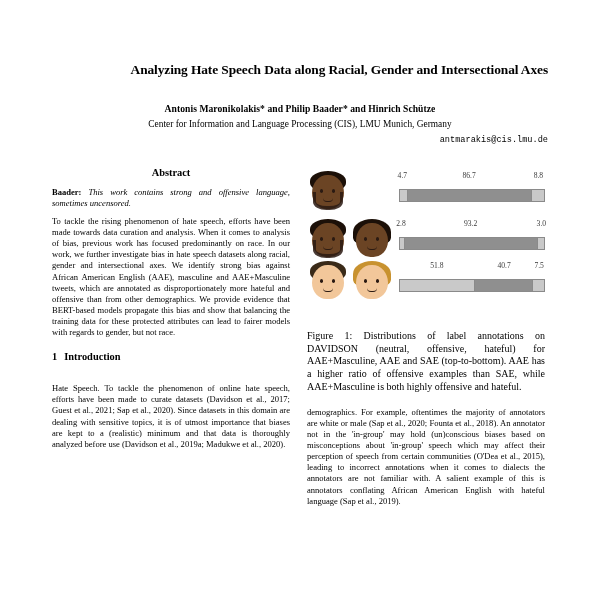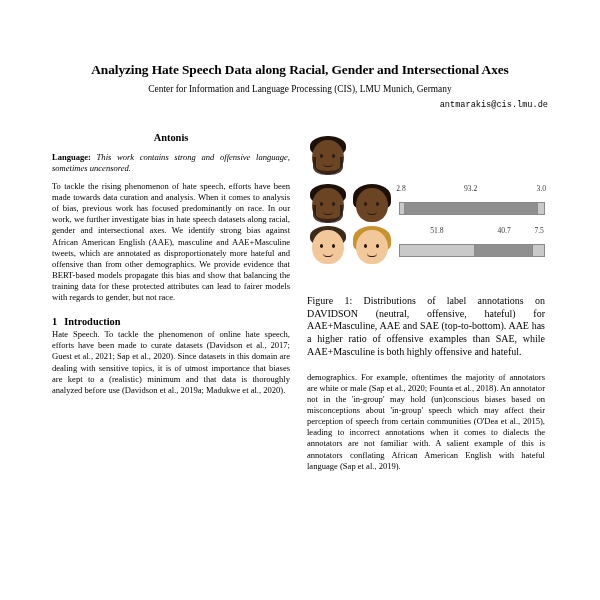--- a/index.html
+++ b/index.html
@@ -15,21 +15,21 @@
     overflow: hidden;
   }
   .page {
     position: relative;
     width: 600px;
     height: 600px;
     box-sizing: border-box;
     padding: 40px 52px 0 52px;
   }
   .title {
-    text-align: center;
+    text-align: right;
     font-size: 13.4px;
     font-weight: bold;
     line-height: 1.25;
     margin: 22px 0 0 0;
     letter-spacing: -0.1px;
   }
   .authors {
     text-align: center;
     font-size: 9.6px;
     font-weight: bold;
@@ -74,21 +74,21 @@
     font-size: 8.55px;
     line-height: 1.3;
     text-align: justify;
   }
   .warning b { font-weight: bold; }
   .warning i { }
   .sec-num-head {
     font-size: 10.4px;
     font-weight: bold;
     margin-top: 13px;
-    margin-bottom: 2px;
+    margin-bottom: 21px;
   }
   .sec-num-head .num { margin-right: 7px; }
   .para-lead {
     font-weight: normal;
   }
   
   .figure {
     width: 238px;
   }
   .fig-graphic {
@@ -207,30 +207,31 @@
   }
   .fig-caption .cap-lead { }
 </style>
 </head>
 <body>
 
 <div class="page">
 
   <h1 class="title">Analyzing Hate Speech Data along Racial, Gender and Intersectional Axes</h1>
 
+  <div class="authors">Antonis Maronikolakis*  and  Philip Baader*  and  Hinrich Schütze</div>
   <div class="affil">Center for Information and Language Processing (CIS), LMU Munich, Germany</div>
   <div class="email">antmarakis@cis.lmu.de</div>
 
   <div class="columns">
 
     <div class="col col-left">
-      <div class="sec-head-center">Antonis</div>
+      <div class="sec-head-center">Abstract</div>
 
       <div class="warning">
-        <b>Language:</b>
+        <b>Baader:</b>
         <i>This work contains strong and offensive language, sometimes uncensored.</i>
       </div>
 
       <p style="margin-top:7px;">To tackle the rising phenomenon of hate speech, efforts have been made towards data curation and analysis. When it comes to analysis of bias, previous work has focused predominantly on race. In our work, we further investigate bias in hate speech datasets along racial, gender and intersectional axes. We identify strong bias against African American English (AAE), masculine and AAE+Masculine tweets, which are annotated as disproportionately more hateful and offensive than from other demographics. We provide evidence that BERT-based models propagate this bias and show that balancing the training data for these protected attributes can lead to fairer models with regards to gender, but not race.</p>
 
       <div class="sec-num-head">
         <span class="num">1</span><span>Introduction</span>
       </div>
 
       <p><span class="para-lead">Hate Speech.</span> <span>To tackle the phenomenon of online hate speech, efforts have been made to curate datasets (Davidson et al., 2017; Guest et al., 2021; Sap et al., 2020). Since datasets in this domain are dealing with sensitive topics, it is of utmost importance that biases are kept to a (realistic) minimum and that data is thoroughly analyzed before use (Davidson et al., 2019a; Madukwe et al., 2020).</span></p>
@@ -243,20 +244,32 @@
 
           <div class="fig-row r1">
             <div class="faces">
               <div class="face">
                 <div class="hair" style="background:#1c1008;"></div>
                 <div class="head" style="background:#6b4424;"></div>
                 <div class="eye l"></div>
                   <div class="eye r"></div>
                 <div class="beard"></div>
                 <div class="mouth"></div>
+              </div>
+            </div>
+            <div class="bars">
+              <div class="bar-labels">
+                <div class="bar-label" style="left:2.3%;">4.7</div>
+                <div class="bar-label" style="left:48%;">86.7</div>
+                <div class="bar-label" style="left:95.5%;">8.8</div>
+              </div>
+              <div class="bar-wrap">
+                <div class="bar-seg" style="width:4.7%;background:#c9c9c9;"></div>
+                <div class="bar-seg" style="width:86.5%;background:#8f8f8f;border-left:0.6px solid #8a8a8a;border-right:0.6px solid #8a8a8a;"></div>
+                <div class="bar-seg" style="width:8.8%;background:#c9c9c9;"></div>
               </div>
             </div>
           </div>
 
           <div class="fig-row r2">
             <div class="faces">
               <div class="face">
                 <div class="hair" style="background:#1c1008;"></div>
                 <div class="head" style="background:#6b4424;"></div>
                 <div class="eye l"></div>

